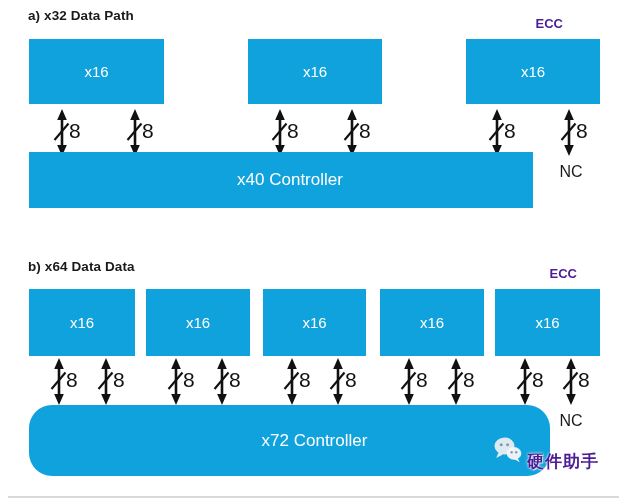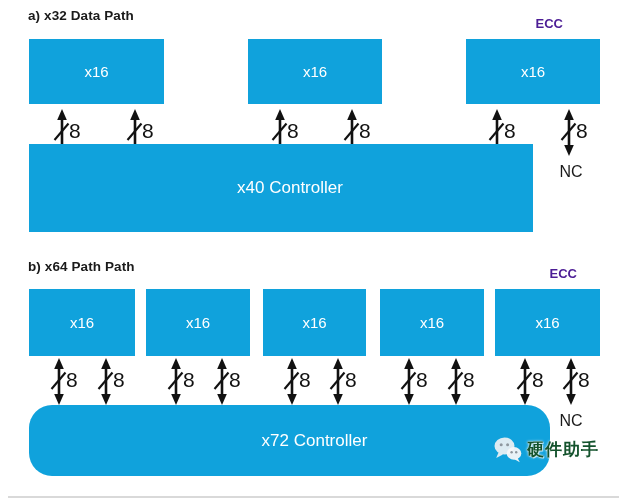--- a/index.html
+++ b/index.html
@@ -26,21 +26,21 @@
   .nc-label{
     position:absolute;color:#1a1a1a;font-size:16px;font-weight:400;text-align:center;width:40px;
   }
   .bus-arrow{position:absolute;width:42px;height:47px;}
   .bus-arrow svg{position:absolute;left:0;top:0;display:block;}
   .bus-width-label{
     position:absolute;left:16px;top:11px;color:#111111;font-size:21px;line-height:1;font-weight:400;
   }
   .watermark{position:absolute;left:493px;top:436px;width:130px;height:28px;}
   .watermark-text{
-    position:absolute;left:34px;top:2px;font-size:17px;font-weight:700;color:#14532d;
+    position:absolute;left:34px;top:14px;font-size:17px;font-weight:700;color:#4c1d95;
     letter-spacing:1px;white-space:nowrap;
     text-shadow:0 0 3px rgba(255,255,255,.95),0 0 1px rgba(255,255,255,.9),1px 1px 0 rgba(255,255,255,.6);
   }
   .bottom-rule{position:absolute;left:8px;top:496px;width:611px;height:2px;background:#d9d9d9;}
 </style>
 </head>
 <body>
 
 <div id="stage">
 
@@ -102,25 +102,25 @@
         <svg width="18" height="47" viewBox="0 0 18 47">
           <line x1="9" y1="9" x2="9" y2="38" stroke="#111" stroke-width="2.6"></line>
           <polygon points="9,0 4.2,11 13.8,11" fill="#111"></polygon>
           <polygon points="9,47 4.2,36 13.8,36" fill="#111"></polygon>
           <line x1="1.5" y1="31" x2="15.5" y2="14.5" stroke="#111" stroke-width="2.1"></line>
         </svg>
         <span class="bus-width-label">8</span>
       </div>
     </div>
 
-  <div class="controller-box" style="left:29px;top:144px;width:504px;height:88px;text-indent:18px;">x40 Controller</div>
+  <div class="controller-box" style="left:29px;top:152px;width:504px;height:56px;text-indent:18px;">x40 Controller</div>
 
   <div class="nc-label" style="left:551px;top:163px;">NC</div>
 
-  <div class="section-title" style="left:28px;top:259px;">b) x64 Path Path</div>
+  <div class="section-title" style="left:28px;top:259px;">b) x64 Data Data</div>
 
   <div class="ecc-label" style="left:517px;top:266px;">ECC</div>
 
   <div class="chip-box" style="left:29px;top:289px;width:106px;height:67px;">x16</div>
   <div class="chip-box" style="left:146px;top:289px;width:104px;height:67px;">x16</div>
   <div class="chip-box" style="left:263px;top:289px;width:103px;height:67px;">x16</div>
   <div class="chip-box" style="left:380px;top:289px;width:104px;height:67px;">x16</div>
   <div class="chip-box" style="left:495px;top:289px;width:105px;height:67px;">x16</div>
 
   <div id="arrow-layer-b">

